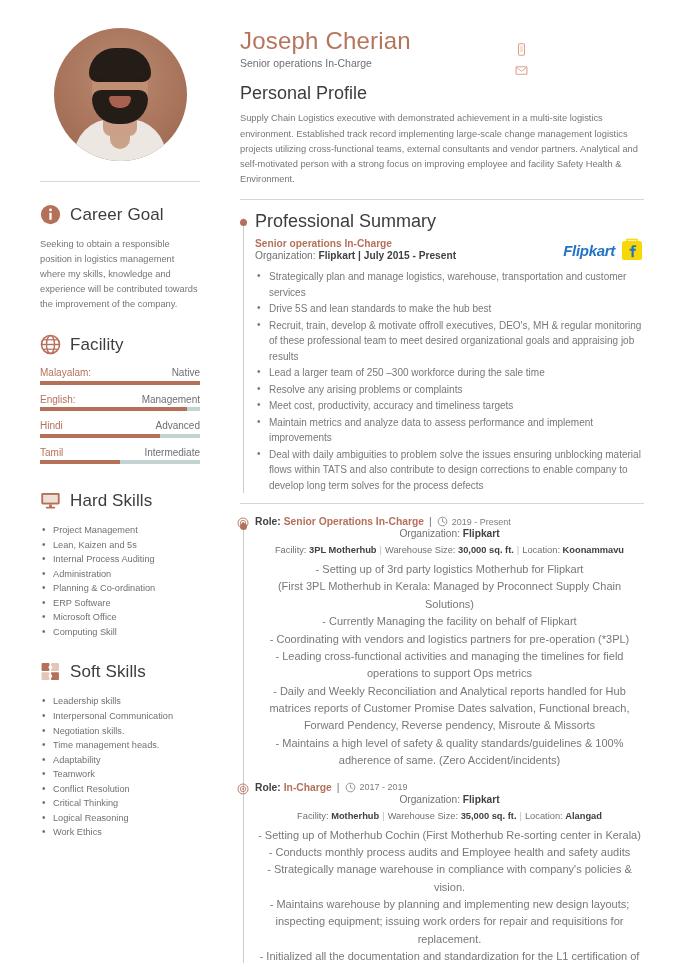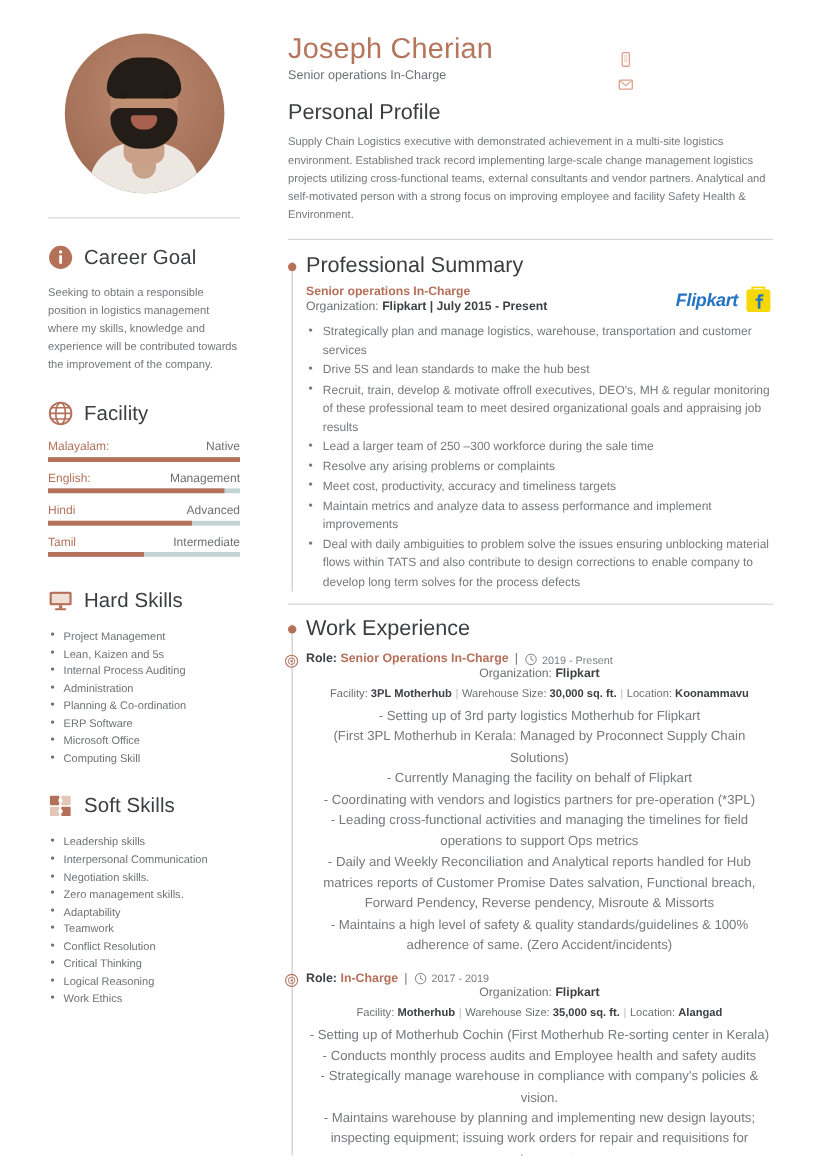--- a/index.html
+++ b/index.html
@@ -222,21 +222,21 @@
             <circle cx="11.9" cy="7" r="2.1" fill="#ffffff"></circle>
             <circle cx="11.9" cy="17.2" r="2.1" fill="#ffffff"></circle>
           </svg>
         </span>
         <h2>Soft Skills</h2>
       </div>
       <ul class="sk" id="soft-skills-list">
           <li>Leadership skills</li>
           <li>Interpersonal Communication</li>
           <li>Negotiation skills.</li>
-          <li>Zero management skills.</li>
+          <li>Time management heads.</li>
           <li>Adaptability</li>
           <li>Teamwork</li>
           <li>Conflict Resolution</li>
           <li>Critical Thinking</li>
           <li>Logical Reasoning</li>
           <li>Work Ethics</li>
         </ul>
     </section>
   </aside>
 
@@ -298,21 +298,20 @@
           <li>Meet cost, productivity, accuracy and timeliness targets</li>
           <li>Maintain metrics and analyze data to assess performance and implement improvements</li>
           <li>Deal with daily ambiguities to problem solve the issues ensuring unblocking material flows within TATS and also contribute to design corrections to enable company to develop long term solves for the process defects</li>
         </ul>
     </div>
 
     <div class="hr-line" style="margin-top:10px;"></div>
 
     <div class="timeline" style="margin-top:12px;">
       <span class="tl-dot" style="top:7px;"></span>
-      <h2 class="big-head" style="margin-top:-2px;">Work Experience</h2>
       <div id="roles-container">
           <div class="role-block">
             <span class="role-ico"><svg viewBox="0 0 24 24" width="12" height="12">
                 <circle cx="12" cy="12" r="10" fill="none" stroke="#b5705a" stroke-width="1.8"></circle>
                 <circle cx="12" cy="12" r="5.4" fill="none" stroke="#b5705a" stroke-width="1.6"></circle>
                 <circle cx="12" cy="12" r="1.9" fill="#b5705a"></circle>
               </svg></span>
             <div class="role-head">
               <span>Role:</span>
               <span class="rname">Senior Operations In-Charge</span>

